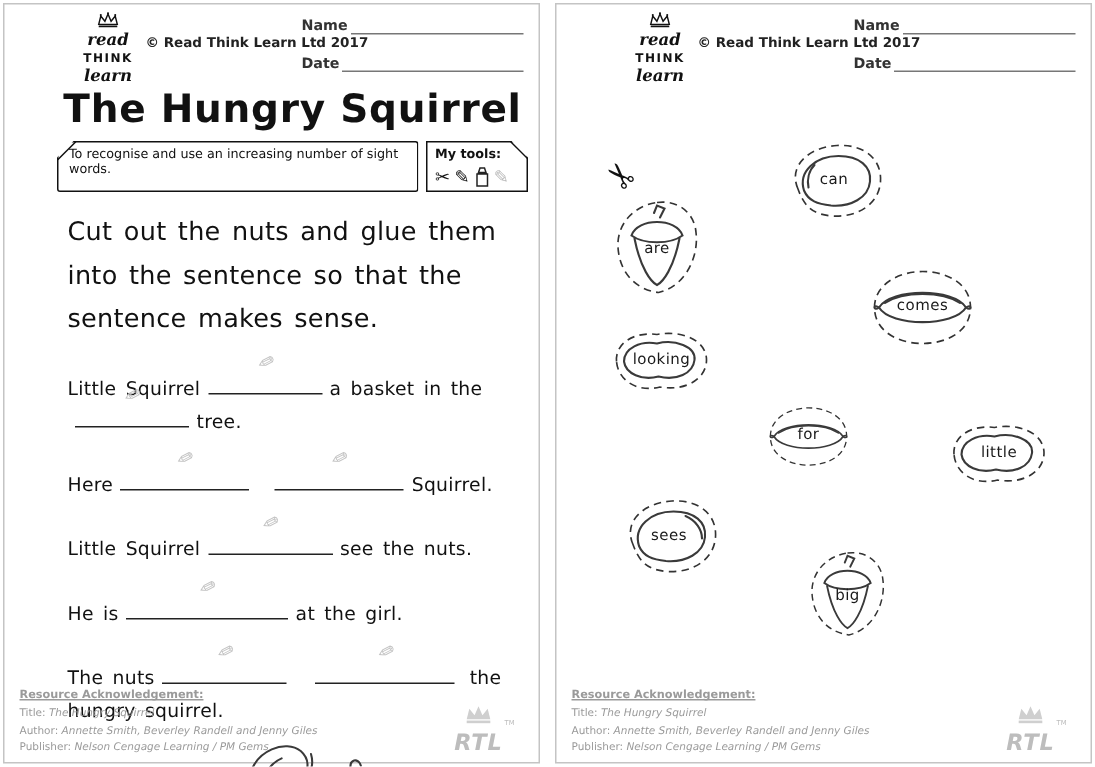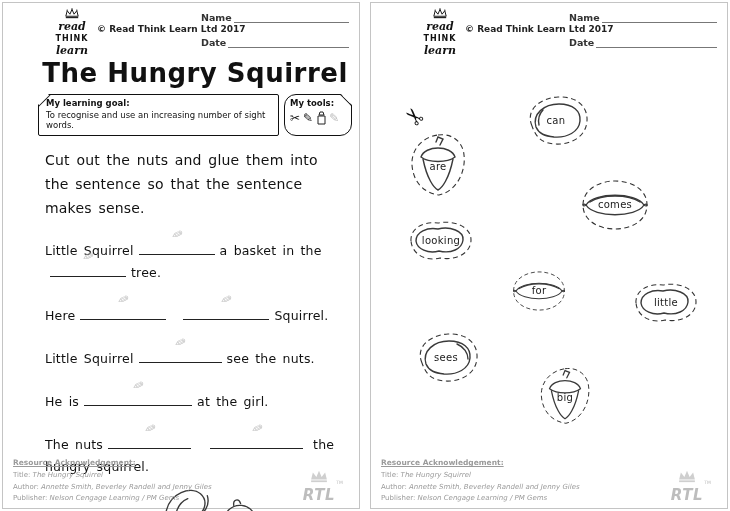--- a/index.html
+++ b/index.html
@@ -34,33 +34,33 @@
   .title { text-align: center; margin-top: 1px; font-size: 26px; font-weight: 800; letter-spacing: 0.5px; }
   .boxrow { display: flex; gap: 5px; margin: 6px 7px 0 7px; }
   .goalbox {
     flex: 1; border: 1.6px solid #111; border-radius: 2px; padding: 3px 7px 5px;
     clip-path: polygon(11px 0, 100% 0, 100% 100%, 0 100%, 0 11px);
     position: relative; background: #fff;
   }
   .goalbox::before { content:''; position:absolute; left:-3.5px; top:4.5px; width:17px;
     border-top:1.6px solid #111; transform: rotate(-45deg); }
   .toolsbox {
-    width: 68px; border: 1.6px solid #111; border-radius: 12px; padding: 3px 5px 2px;
+    width: 68px; border: 1.6px solid #111; border-radius: 0; padding: 3px 5px 2px;
     clip-path: polygon(0 0, calc(100% - 11px) 0, 100% 11px, 100% 100%, 0 100%);
     position: relative; background: #fff;
   }
   .toolsbox::before { content:''; position:absolute; right:-3.5px; top:4.5px; width:17px;
     border-top:1.6px solid #111; transform: rotate(45deg); }
   .box-h { font-size: 8.5px; font-weight: 700; margin-bottom: 2px; }
   .box-t { font-size: 8.5px; }
   .tool-icons { display: flex; align-items: center; gap: 3px; height: 15px; }
   .tool-icons .g { font-size: 12px; line-height: 1; }
   .tool-icons .grey { color: #b9b9b9; }
 
-  .instruction { margin: 13px 14px 0 14px; font-size: 14px; line-height: 1.7;
+  .instruction { margin: 13px 14px 0 14px; font-size: 17px; line-height: 1.7;
     letter-spacing: 0.2px; word-spacing: 2px; }
 
   .sentences { margin: 20px 10px 0 14px; }
   .sent { font-size: 12.5px; letter-spacing: 0.2px; word-spacing: 2px;
     margin-bottom: 21px; line-height: 1.75; }
   .blank { position: relative; display: inline-block; border-bottom: 1.2px solid #222;
     height: 13px; margin: 0 5px; vertical-align: baseline; }
   .w78 { width: 76px; } .w88 { width: 86px; } .w85 { width: 83px; }
   .w110 { width: 108px; } .w95 { width: 93px; }
   .pencil { position: absolute; left: 50%; top: -14px;
@@ -122,21 +122,20 @@
           <span class="nd-label">Date</span>
           <span class="nd-line"></span>
         </div>
       </div>
     </div>
 
     <h1 class="title">The Hungry Squirrel</h1>
 
     <div class="boxrow">
       <div class="goalbox">
-        <div class="box-h">My learning goal:</div>
         <div class="box-t">To recognise and use an increasing number of sight words.</div>
       </div>
       <div class="toolsbox">
         <div class="box-h">My tools:</div>
         <div class="tool-icons">
           <span class="g">✂</span>
           <span class="g">✎</span>
           <svg width="10" height="14" viewBox="0 0 10 14">
             <path d="M4,1 h3 l1,3 h-5 z M2,5 h7 v8 h-7 z" stroke="#222" fill="none" stroke-width="1"></path>
           </svg>

